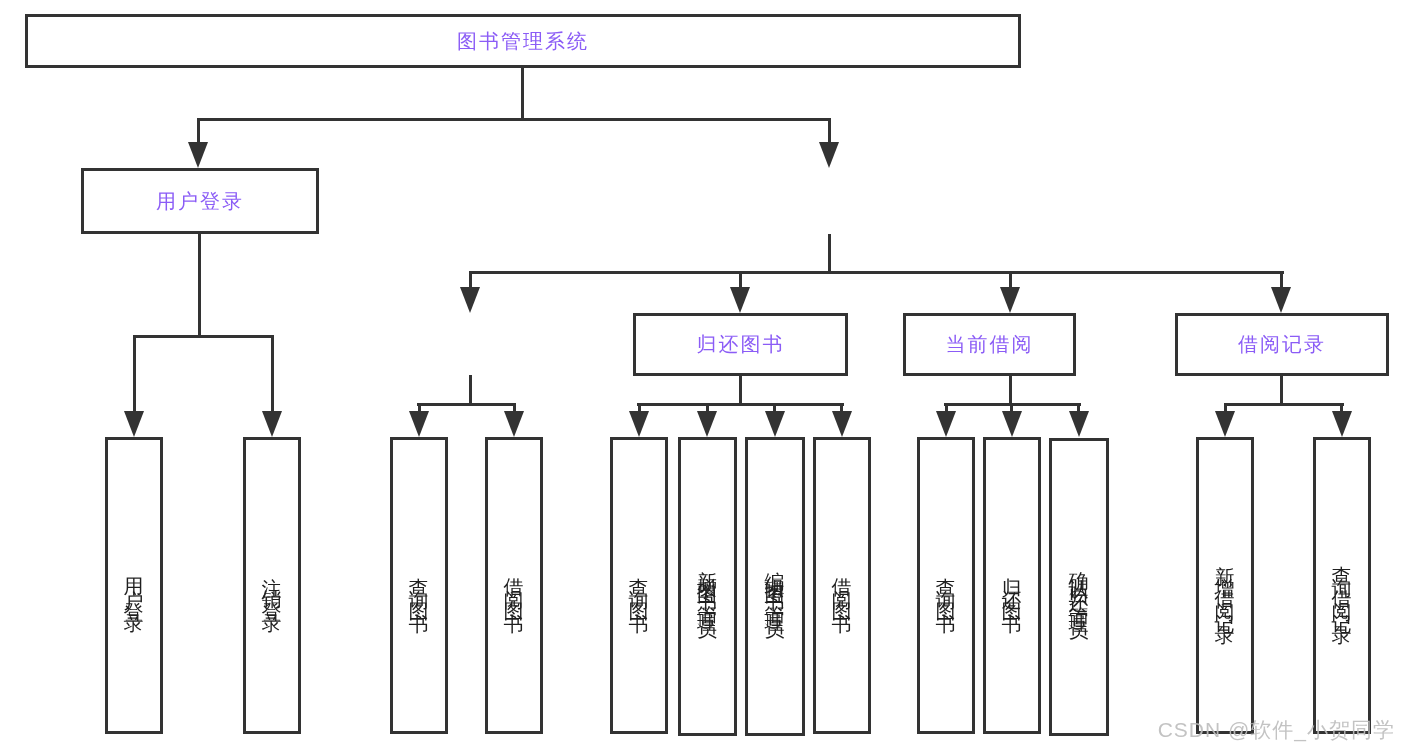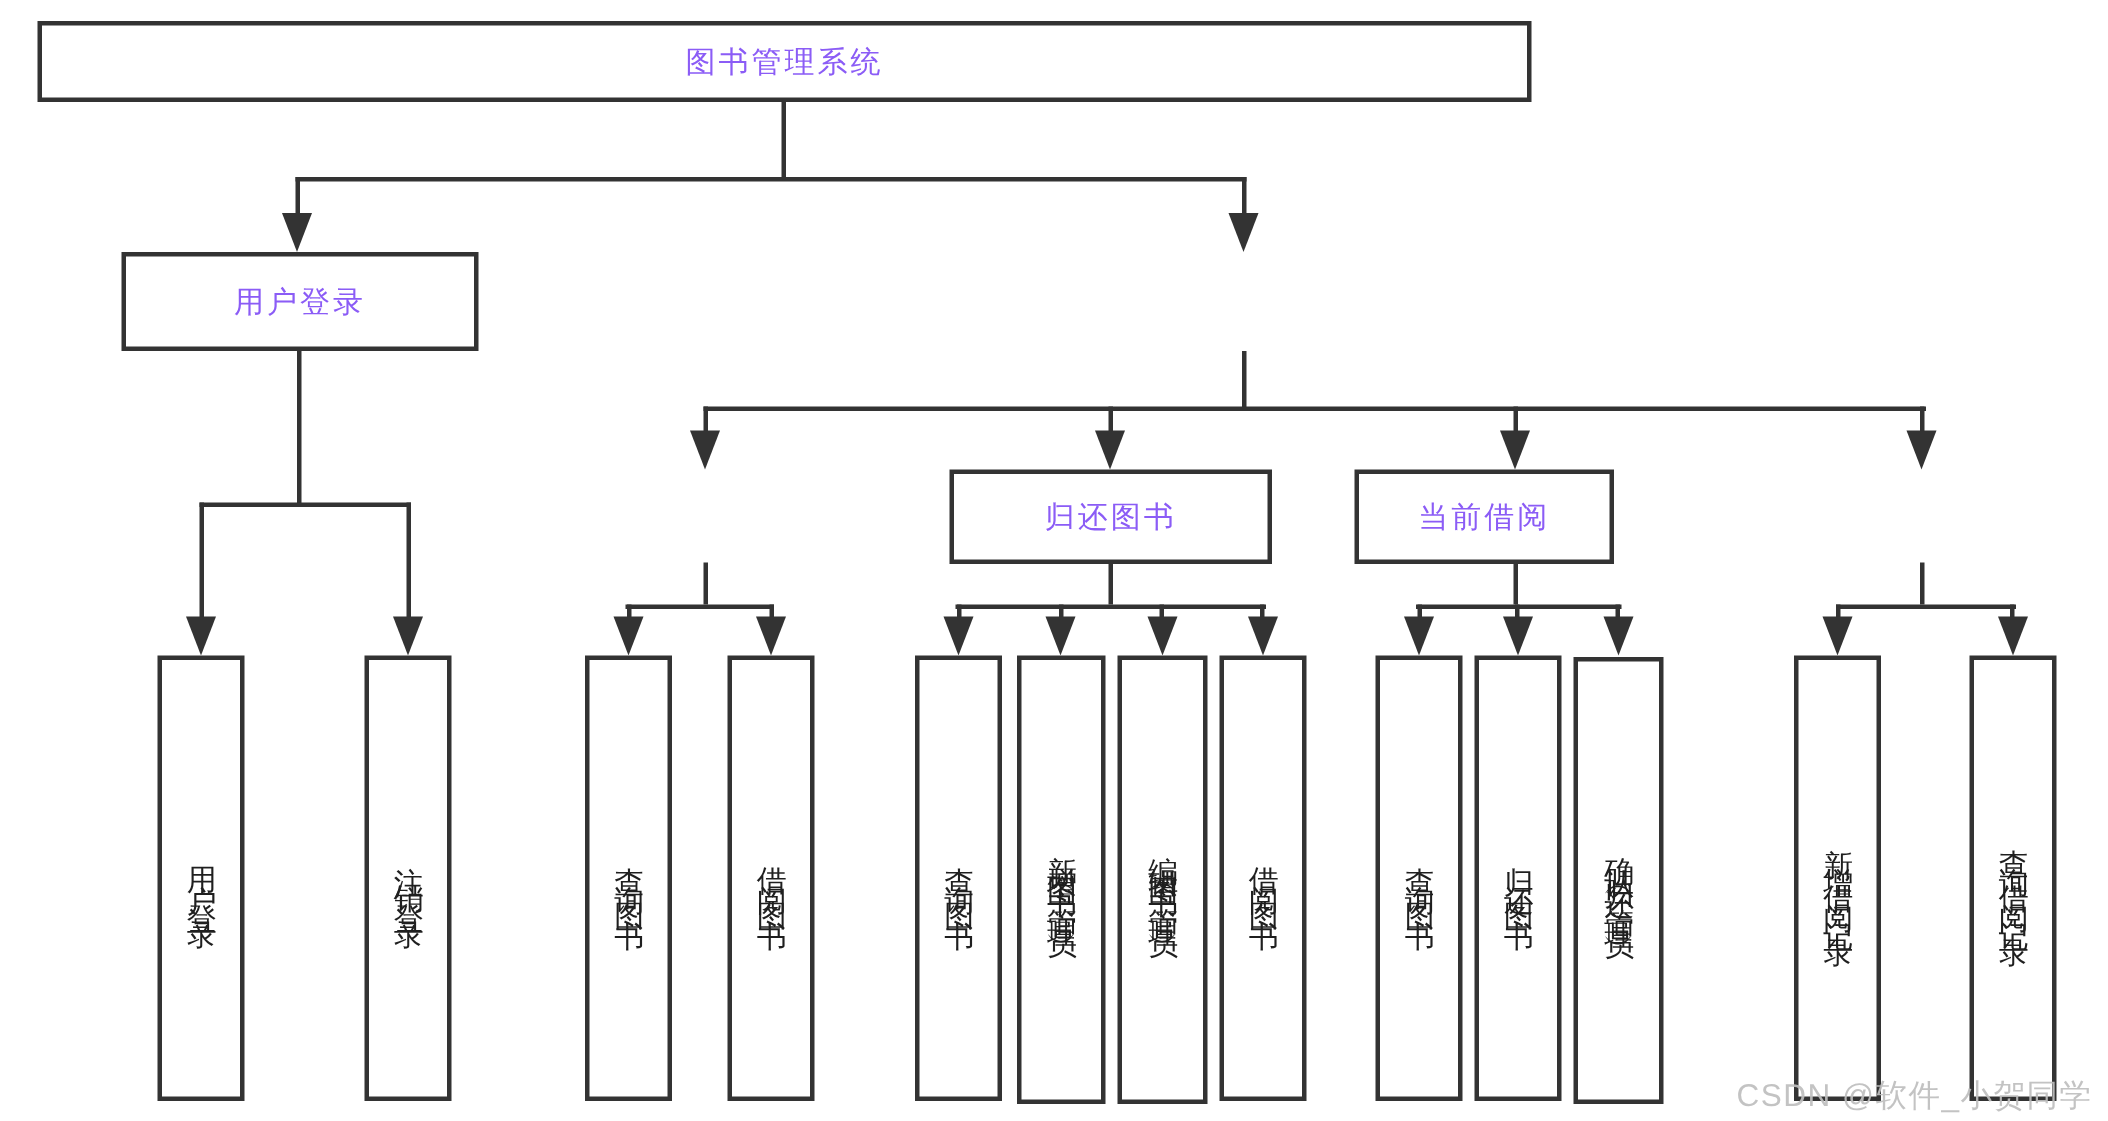--- a/index.html
+++ b/index.html
@@ -131,20 +131,23 @@
   <div class="node" style="left:81px;top:168px;width:238px;height:66px">
     <span class="h-label">用户登录</span>
   </div>
 
   <div class="node" style="left:633px;top:313px;width:215px;height:63px">
     <span class="h-label">归还图书</span>
   </div>
   <div class="node" style="left:903px;top:313px;width:173px;height:63px">
     <span class="h-label">当前借阅</span>
   </div>
+  <div class="node" style="left:1175px;top:313px;width:214px;height:63px">
+    <span class="h-label">借阅记录</span>
+  </div>
 
   <div class="node" style="left:105px;top:437px;width:58px;height:297px">
     <span class="v-label">用户登录</span>
   </div>
   <div class="node" style="left:243px;top:437px;width:58px;height:297px">
     <span class="v-label">注销登录</span>
   </div>
 
   <div class="node" style="left:390px;top:437px;width:58px;height:297px">
     <span class="v-label">查询图书</span>

